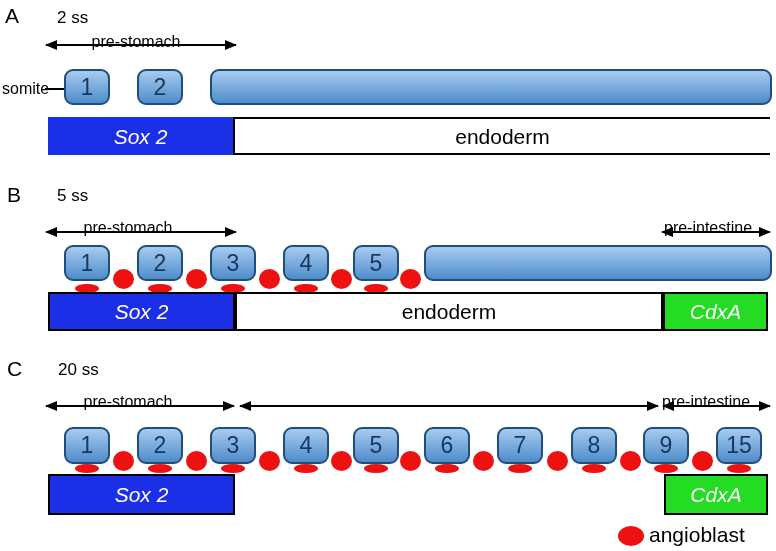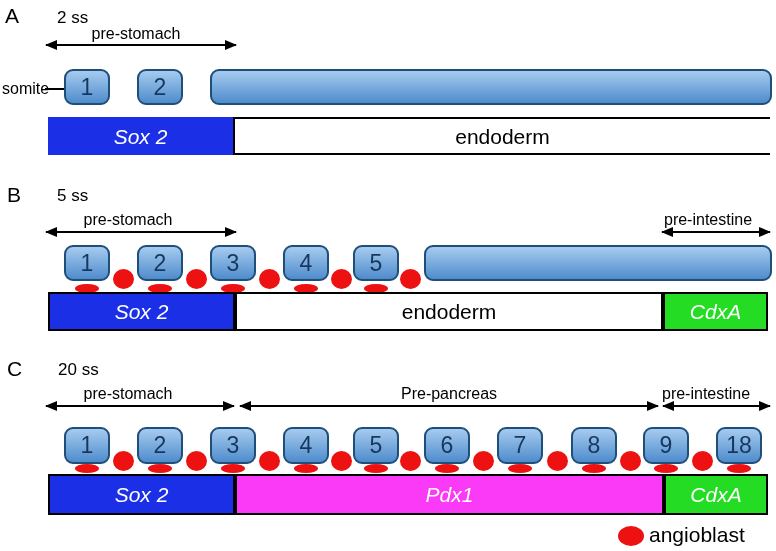--- a/index.html
+++ b/index.html
@@ -3,21 +3,21 @@
 <meta charset="utf-8">
 <style>
   html,body{margin:0;padding:0;background:#fff;}
   .stage{
     position:relative;width:776px;height:551px;background:#ffffff;
     font-family:"Liberation Sans", sans-serif;overflow:hidden;
   }
   .abs{position:absolute;box-sizing:border-box;}
   .panel-letter{font-size:21px;color:#000;}
   .stage-label{font-size:17px;color:#000;}
-  .arrow-label{font-size:16px;color:#000;white-space:nowrap;transform:translateX(-50%);}
+  .arrow-label{font-size:16px;color:#000;white-space:nowrap;transform:translateX(-50%);margin-top:8px;}
   .arrow-line{height:2px;background:#000;}
   .ah{position:absolute;width:0;height:0;border-top:5px solid transparent;border-bottom:5px solid transparent;top:-4px;}
   .ah-left{left:-1px;border-right:12px solid #000;}
   .ah-right{right:-1px;border-left:12px solid #000;}
   .somite{
     border-radius:9px;display:flex;align-items:center;justify-content:center;
     font-size:23px;line-height:1;
   }
   .angio-big{border-radius:50%;}
   .angio-small{border-radius:50%;}
@@ -77,60 +77,58 @@
       <div class="abs seg italic" style="left: 48px; top: 292px; width: 187px; height: 39px; background: rgb(27, 47, 230); color: rgb(255, 255, 255); border: 2px solid rgb(0, 0, 0);">Sox 2</div>
       <div class="abs seg" style="left: 235px; top: 292px; width: 428px; height: 39px; background: rgb(255, 255, 255); color: rgb(0, 0, 0); border: 2px solid rgb(0, 0, 0);">endoderm</div>
       <div class="abs seg italic" style="left: 663px; top: 292px; width: 105px; height: 39px; background: rgb(35, 220, 35); color: rgb(255, 255, 255); border: 2px solid rgb(0, 0, 0);">CdxA</div>
       <div class="abs panel-letter" style="left: 7px; top: 357px;">C</div>
       <div class="abs stage-label" style="left: 58px; top: 360px;">20 ss</div>
       <div class="abs arrow-label" style="left: 128px; top: 385px;">pre-stomach</div>
       <div class="abs arrow-line" style="left: 46px; top: 405px; width: 188px; background: rgb(0, 0, 0);">
         <div class="ah ah-left"></div>
         <div class="ah ah-right"></div>
       </div>
-      <div class="abs arrow-label" style="left: 449px; top: 385px;">Pre-pancreas</div>
       <div class="abs arrow-line" style="left: 240px; top: 405px; width: 418px; background: rgb(0, 0, 0);">
         <div class="ah ah-left"></div>
         <div class="ah ah-right"></div>
       </div>
       <div class="abs arrow-label" style="left: 706px; top: 385px;">pre-intestine</div>
       <div class="abs arrow-line" style="left: 663px; top: 405px; width: 107px; background: rgb(0, 0, 0);">
         <div class="ah ah-left"></div>
         <div class="ah ah-right"></div>
       </div>
       <div class="abs somite" style="left: 64px; top: 427px; width: 46px; height: 37px; background: linear-gradient(rgb(166, 203, 239), rgb(79, 140, 204)); border: 2px solid rgb(31, 78, 121); color: rgb(23, 55, 94);">1</div>
       <div class="abs somite" style="left: 137px; top: 427px; width: 46px; height: 37px; background: linear-gradient(rgb(166, 203, 239), rgb(79, 140, 204)); border: 2px solid rgb(31, 78, 121); color: rgb(23, 55, 94);">2</div>
       <div class="abs somite" style="left: 210px; top: 427px; width: 46px; height: 37px; background: linear-gradient(rgb(166, 203, 239), rgb(79, 140, 204)); border: 2px solid rgb(31, 78, 121); color: rgb(23, 55, 94);">3</div>
       <div class="abs somite" style="left: 283px; top: 427px; width: 46px; height: 37px; background: linear-gradient(rgb(166, 203, 239), rgb(79, 140, 204)); border: 2px solid rgb(31, 78, 121); color: rgb(23, 55, 94);">4</div>
       <div class="abs somite" style="left: 353px; top: 427px; width: 46px; height: 37px; background: linear-gradient(rgb(166, 203, 239), rgb(79, 140, 204)); border: 2px solid rgb(31, 78, 121); color: rgb(23, 55, 94);">5</div>
       <div class="abs somite" style="left: 424px; top: 427px; width: 46px; height: 37px; background: linear-gradient(rgb(166, 203, 239), rgb(79, 140, 204)); border: 2px solid rgb(31, 78, 121); color: rgb(23, 55, 94);">6</div>
       <div class="abs somite" style="left: 497px; top: 427px; width: 46px; height: 37px; background: linear-gradient(rgb(166, 203, 239), rgb(79, 140, 204)); border: 2px solid rgb(31, 78, 121); color: rgb(23, 55, 94);">7</div>
       <div class="abs somite" style="left: 571px; top: 427px; width: 46px; height: 37px; background: linear-gradient(rgb(166, 203, 239), rgb(79, 140, 204)); border: 2px solid rgb(31, 78, 121); color: rgb(23, 55, 94);">8</div>
       <div class="abs somite" style="left: 643px; top: 427px; width: 46px; height: 37px; background: linear-gradient(rgb(166, 203, 239), rgb(79, 140, 204)); border: 2px solid rgb(31, 78, 121); color: rgb(23, 55, 94);">9</div>
-      <div class="abs somite" style="left: 716px; top: 427px; width: 46px; height: 37px; background: linear-gradient(rgb(166, 203, 239), rgb(79, 140, 204)); border: 2px solid rgb(31, 78, 121); color: rgb(23, 55, 94);">18</div>
+      <div class="abs somite" style="left: 716px; top: 427px; width: 46px; height: 37px; background: linear-gradient(rgb(166, 203, 239), rgb(79, 140, 204)); border: 2px solid rgb(31, 78, 121); color: rgb(23, 55, 94);">15</div>
       <div class="abs angio-big" style="left: 113px; top: 451px; width: 21px; height: 20px; background: rgb(238, 17, 17);"></div>
       <div class="abs angio-big" style="left: 186px; top: 451px; width: 21px; height: 20px; background: rgb(238, 17, 17);"></div>
       <div class="abs angio-big" style="left: 259px; top: 451px; width: 21px; height: 20px; background: rgb(238, 17, 17);"></div>
       <div class="abs angio-big" style="left: 331px; top: 451px; width: 21px; height: 20px; background: rgb(238, 17, 17);"></div>
       <div class="abs angio-big" style="left: 400px; top: 451px; width: 21px; height: 20px; background: rgb(238, 17, 17);"></div>
       <div class="abs angio-big" style="left: 473px; top: 451px; width: 21px; height: 20px; background: rgb(238, 17, 17);"></div>
       <div class="abs angio-big" style="left: 547px; top: 451px; width: 21px; height: 20px; background: rgb(238, 17, 17);"></div>
       <div class="abs angio-big" style="left: 620px; top: 451px; width: 21px; height: 20px; background: rgb(238, 17, 17);"></div>
       <div class="abs angio-big" style="left: 692px; top: 451px; width: 21px; height: 20px; background: rgb(238, 17, 17);"></div>
       <div class="abs angio-small" style="left: 75px; top: 464px; width: 24px; height: 9px; background: rgb(238, 17, 17);"></div>
       <div class="abs angio-small" style="left: 148px; top: 464px; width: 24px; height: 9px; background: rgb(238, 17, 17);"></div>
       <div class="abs angio-small" style="left: 221px; top: 464px; width: 24px; height: 9px; background: rgb(238, 17, 17);"></div>
       <div class="abs angio-small" style="left: 294px; top: 464px; width: 24px; height: 9px; background: rgb(238, 17, 17);"></div>
       <div class="abs angio-small" style="left: 364px; top: 464px; width: 24px; height: 9px; background: rgb(238, 17, 17);"></div>
       <div class="abs angio-small" style="left: 435px; top: 464px; width: 24px; height: 9px; background: rgb(238, 17, 17);"></div>
       <div class="abs angio-small" style="left: 508px; top: 464px; width: 24px; height: 9px; background: rgb(238, 17, 17);"></div>
       <div class="abs angio-small" style="left: 582px; top: 464px; width: 24px; height: 9px; background: rgb(238, 17, 17);"></div>
       <div class="abs angio-small" style="left: 654px; top: 464px; width: 24px; height: 9px; background: rgb(238, 17, 17);"></div>
       <div class="abs angio-small" style="left: 727px; top: 464px; width: 24px; height: 9px; background: rgb(238, 17, 17);"></div>
       <div class="abs seg italic" style="left: 48px; top: 474px; width: 187px; height: 41px; background: rgb(27, 47, 230); color: rgb(255, 255, 255); border: 2px solid rgb(0, 0, 0);">Sox 2</div>
-      <div class="abs seg italic" style="left: 235px; top: 474px; width: 429px; height: 41px; background: rgb(250, 58, 246); color: rgb(255, 255, 255); border: 2px solid rgb(0, 0, 0);">Pdx1</div>
       <div class="abs seg italic" style="left: 664px; top: 474px; width: 104px; height: 41px; background: rgb(35, 220, 35); color: rgb(255, 255, 255); border: 2px solid rgb(0, 0, 0);">CdxA</div>
     </div>
   <div>
     <div id="legend-dot" class="abs angio-big" style="left: 618px; top: 526px; width: 26px; height: 20px; background: rgb(238, 17, 17);"></div>
     <div id="legend-label" class="abs legend-label" style="left: 649px; top: 523px;">angioblast</div>
   </div>
 </div>
 
 </body></html>

